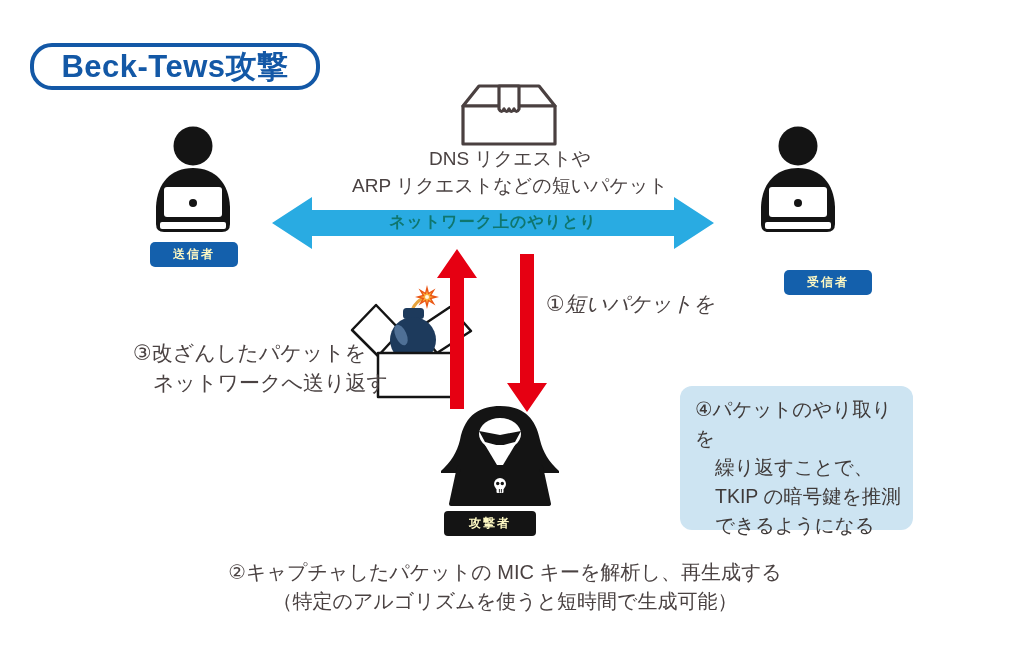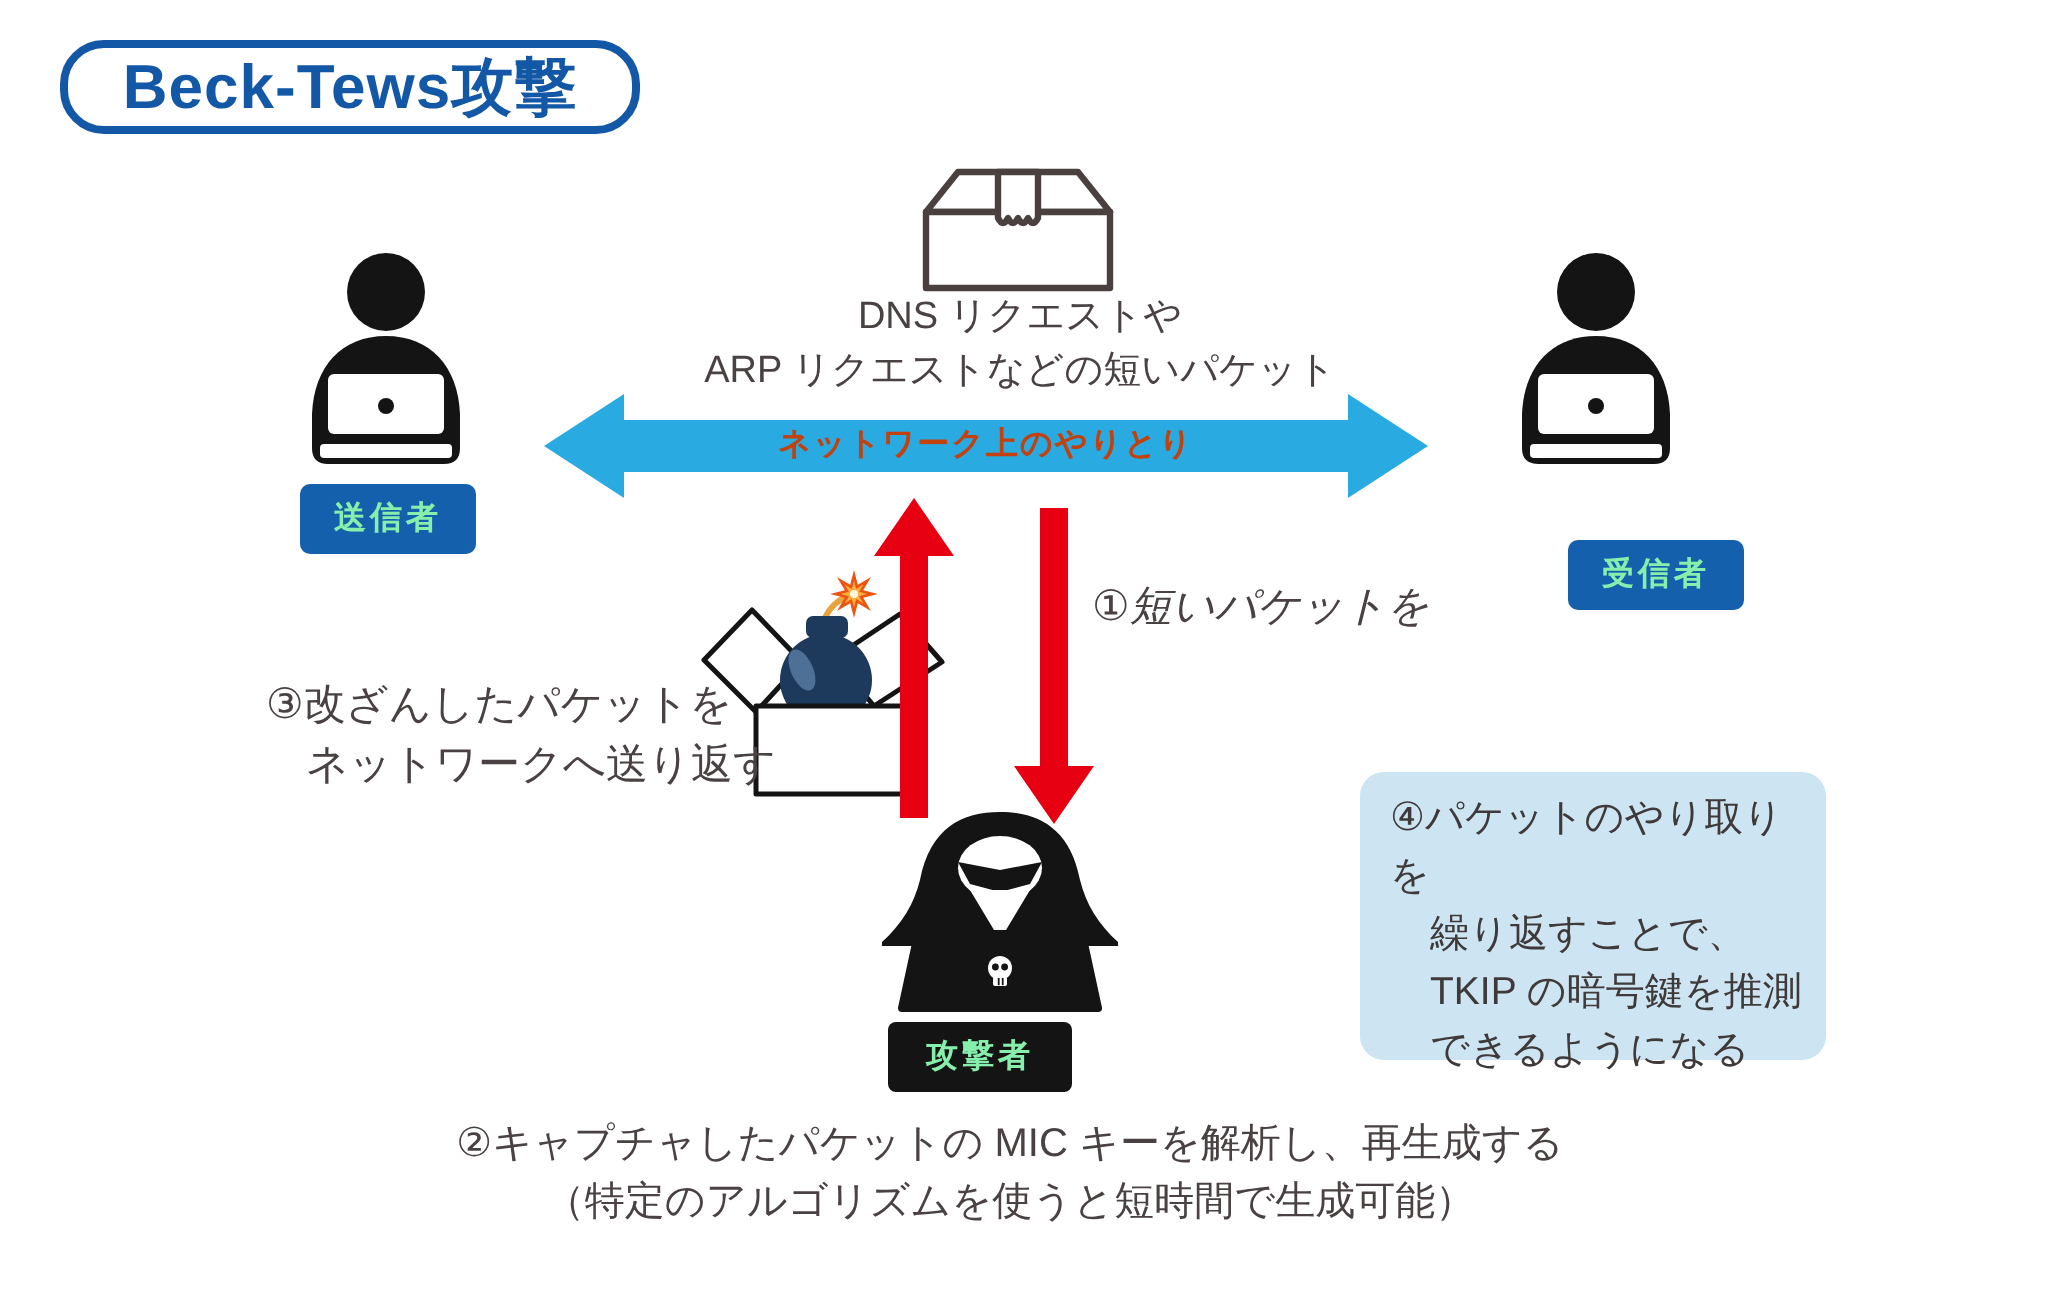--- a/index.html
+++ b/index.html
@@ -5,35 +5,35 @@
   :root{
     --brand-blue:#1358a6; --label-blue:#1460ac; --arrow-blue:#29abe2;
     --arrow-red:#e60012; --info-bg:#cde4f2; --text-dark:#4a4242;
     --ink:#141414; --bomb-navy:#1d3a5c; --spark-orange:#ea5514;
     --spark-yellow:#fbb03b; --fuse-yellow:#e8a33d; --outline-gray:#4a4040;
   }
   *{margin:0;padding:0;box-sizing:border-box;}
   body{background:#fff;font-family:"Liberation Sans","DejaVu Sans",sans-serif;}
   .canvas{position:relative;width:1024px;height:654px;background:#fff;overflow:hidden;}
 
-  .title-box{position:absolute;left:30px;top:20px;width:290px;height:47px;
+  .title-box{position:absolute;left:30px;top:43px;width:290px;height:47px;
     border:4px solid var(--brand-blue);border-radius:22px;background:#fff;
     display:flex;align-items:center;justify-content:center;
     font-size:31px;font-weight:bold;color:var(--brand-blue);letter-spacing:.5px;}
 
   .abs{position:absolute;}
 
   .note{color:var(--text-dark);font-size:20px;line-height:29px;}
   .dns-note{left:300px;top:145px;width:420px;text-align:center;font-size:19px;line-height:27px;}
 
-  .arrow-label{left:270px;top:212px;width:446px;text-align:center;color:#c2410c;
+  .arrow-label{left:270px;top:212px;width:446px;text-align:center;color:#0f766e;
     font-weight:bold;font-size:16px;letter-spacing:1px;}
 
-  .tag{position:absolute;height:35px;border-radius:5px;color:#86efac;font-weight:bold;
-    font-size:16px;letter-spacing:2px;display:flex;align-items:center;justify-content:center;}
+  .tag{position:absolute;height:25px;border-radius:5px;color:#fef9c3;font-weight:bold;
+    font-size:12px;letter-spacing:2px;display:flex;align-items:center;justify-content:center;}
   .tag.blue{background:var(--label-blue);}
   .tag.black{background:var(--ink);border-radius:4px;}
 
   .step1{left:546px;top:288px;font-size:21px;line-height:31px;font-style:italic;}
   .step1 .l2{padding-left:22px;}
   .step3{left:133px;top:338px;font-size:21px;line-height:30px;}
   .step3 .l2{padding-left:20px;}
 
   .info-box{left:680px;top:386px;width:233px;height:144px;background:var(--info-bg);
     border-radius:12px;padding:9px 8px 0 15px;font-size:19.5px;line-height:29px;color:#3f3a39;}

